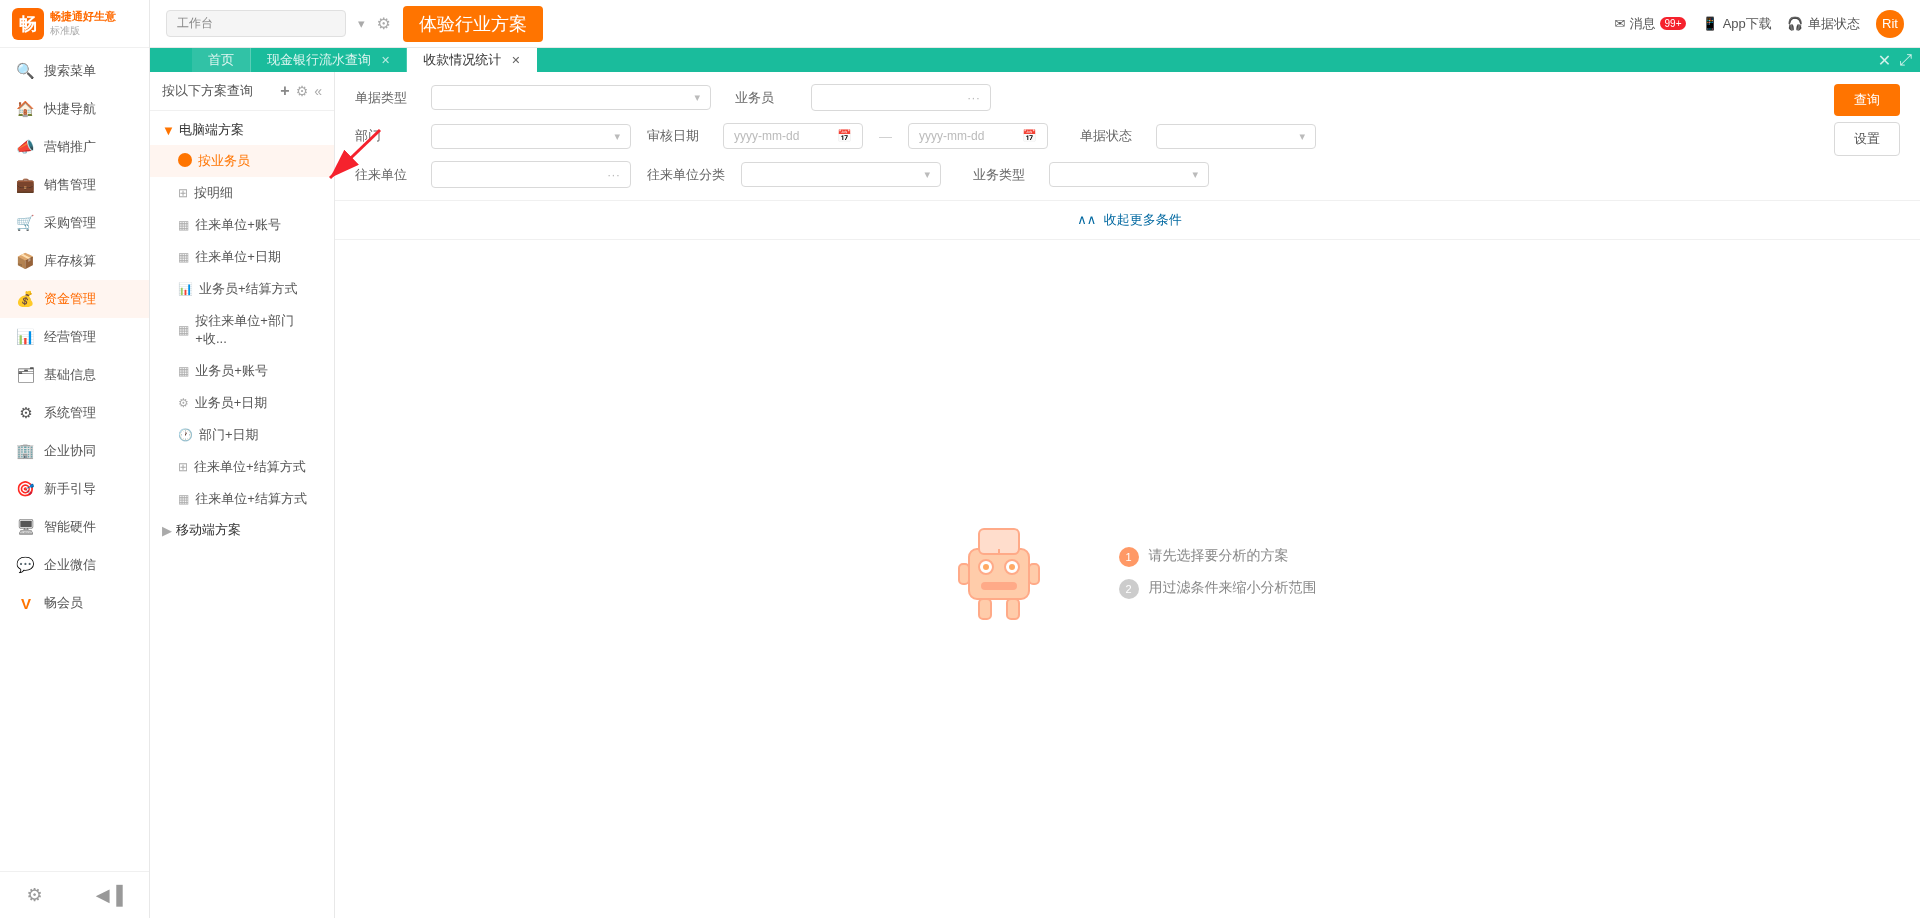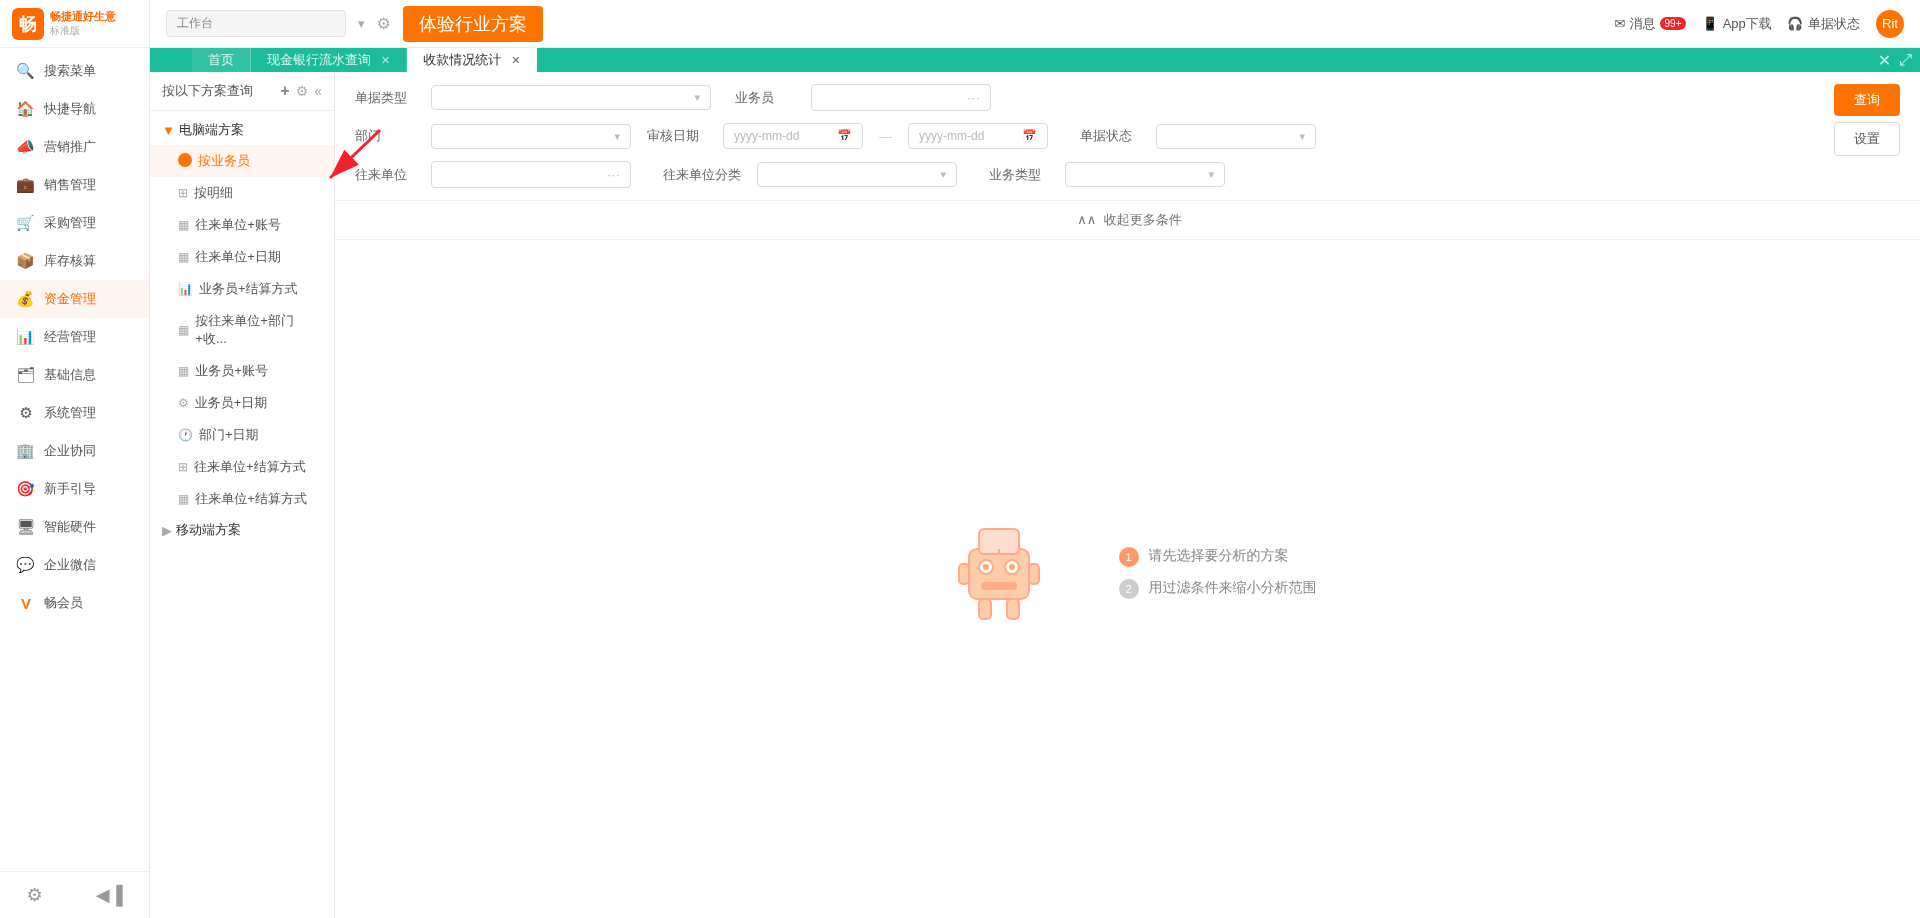--- a/index.html
+++ b/index.html
@@ -55,21 +55,21 @@
     .filter-select { border: 1px solid #d9d9d9; border-radius: 4px; padding: 5px 10px; font-size: 13px; color: #555; background: #fff; min-width: 200px; display: flex; align-items: center; justify-content: space-between; cursor: pointer; }
     .filter-select-wide { min-width: 280px; }
     .dropdown-arrow { color: #bbb; font-size: 11px; }
     .filter-separator { color: #ccc; }
     .date-input { border: 1px solid #d9d9d9; border-radius: 4px; padding: 5px 10px; font-size: 12px; color: #bbb; background: #fff; width: 140px; display: flex; align-items: center; justify-content: space-between; }
     .query-btn { background: #ff7400; color: #fff; border: none; border-radius: 4px; padding: 7px 20px; font-size: 13px; cursor: pointer; }
     .settings-btn { border: 1px solid #d9d9d9; background: #fff; color: #555; border-radius: 4px; padding: 7px 14px; font-size: 13px; cursor: pointer; }
     .btn-group { display: flex; flex-direction: column; gap: 6px; margin-left: auto; }
 
     
-    .collapse-bar { text-align: center; padding: 10px; background: #fff; border-bottom: 1px solid #f0f0f0; color: #737373; font-size: 13px; cursor: pointer; }
+    .collapse-bar { text-align: center; padding: 10px; background: #fff; border-bottom: 1px solid #f0f0f0; color: #0369a1; font-size: 13px; cursor: pointer; }
     .collapse-bar span { margin-left: 4px; }
 
     
     .empty-state { flex: 1; display: flex; flex-direction: column; align-items: center; justify-content: center; background: #fff; padding: 40px; }
     .empty-steps { text-align: left; }
     .empty-step { display: flex; align-items: flex-start; gap: 10px; margin-bottom: 12px; color: #888; font-size: 14px; }
     .step-num { width: 20px; height: 20px; background: #ccc; color: #fff; border-radius: 50%; display: flex; align-items: center; justify-content: center; font-size: 11px; flex-shrink: 0; }
     .step-num.first { background: #ff9966; }
 
     
@@ -337,21 +337,21 @@
                 <span class="dropdown-arrow">▾</span>
               </div>
             </div>
 
             <div class="filter-row">
               <span class="filter-label">往来单位</span>
               <div class="filter-select" style="min-width:200px;">
                 <span></span>
                 <span style="color:#bbb;">···</span>
               </div>
-              <span class="filter-label" style="margin-left:16px;">往来单位分类</span>
+              <span class="filter-label" style="">往来单位分类</span>
               <div class="filter-select" style="min-width:200px;">
                 <span></span>
                 <span class="dropdown-arrow">▾</span>
               </div>
               <span class="filter-label" style="margin-left:16px;">业务类型</span>
               <div class="filter-select" style="min-width:160px;">
                 <span></span>
                 <span class="dropdown-arrow">▾</span>
               </div>
             </div>

